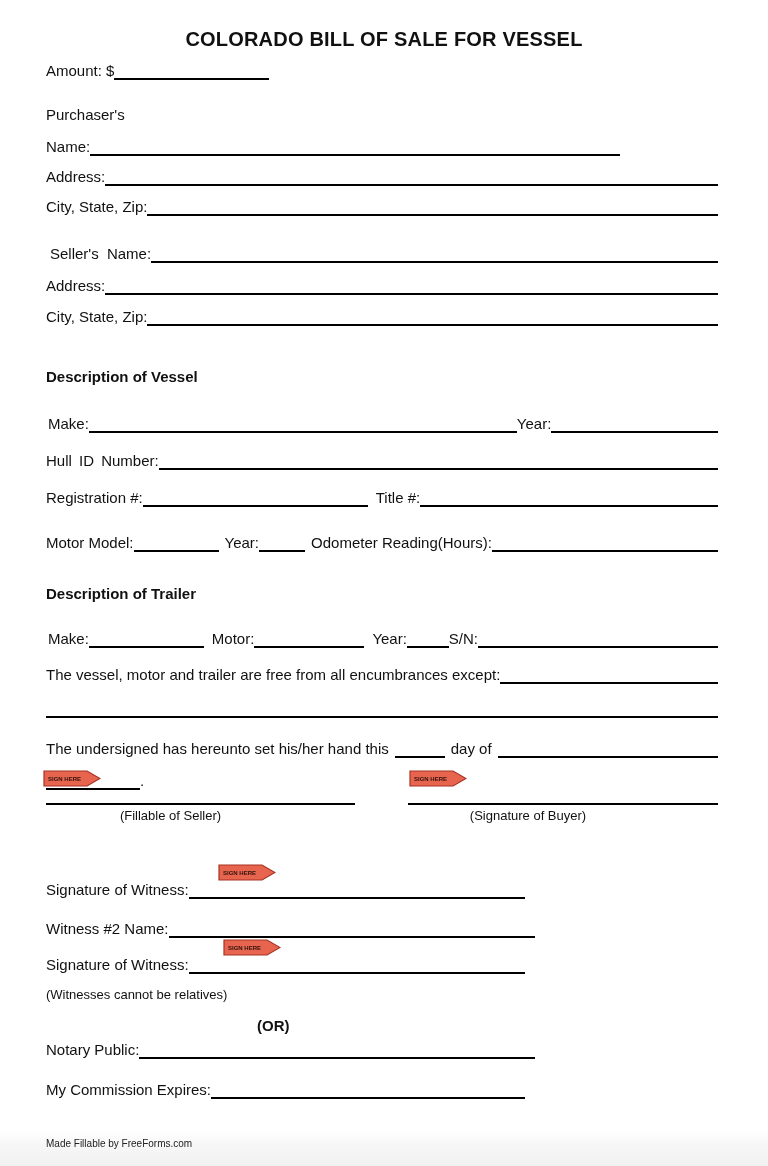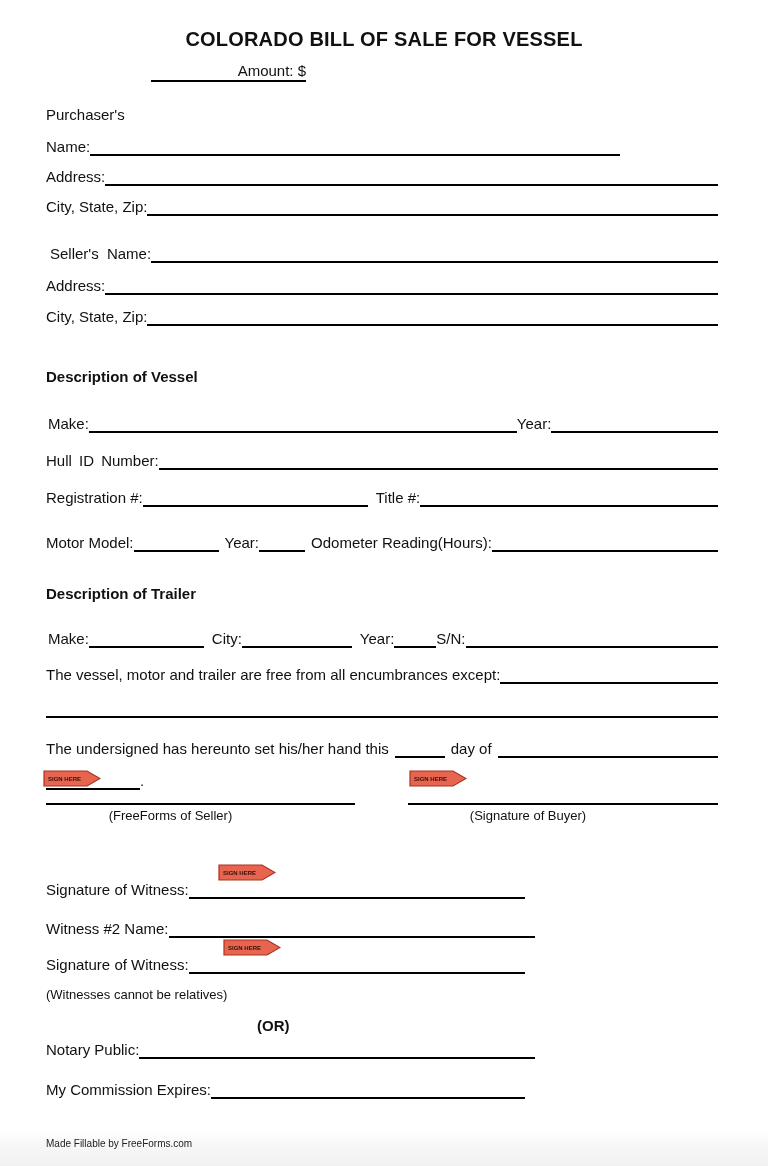--- a/index.html
+++ b/index.html
@@ -46,21 +46,21 @@
   }
   .footer { position:absolute; top:1138px; left:46px; font-size:10px; color:#222; }
 </style>
 </head>
 <body>
 
 <div class="page">
 
   <div class="title">COLORADO BILL OF SALE FOR VESSEL</div>
 
-  <div class="row" style="top:62px; left:46px; width:260px;flex-direction:column;">
+  <div class="row" style="top:62px; left:46px; width:260px;">
     <span class="lbl">Amount: $</span>
     <span class="fl" style="width:155px;"></span>
   </div>
 
   <div class="row" style="top:106px; left:46px;">
     <span class="lbl">Purchaser's</span>
   </div>
   <div class="row" style="top:138px; left:46px; width:574px;">
     <span class="lbl">Name:</span>
     <span class="fl grow"></span>
@@ -118,21 +118,21 @@
     <span class="fl grow"></span>
   </div>
 
   <div class="row" style="top:585px; left:46px;">
     <span class="lbl bold">Description of Trailer</span>
   </div>
   <div class="row" style="top:630px; left:48px; width:670px;">
     <span class="lbl">Make:</span>
     <span class="fl" style="width:115px;"></span>
     <span class="gap8"></span>
-    <span class="lbl">City:</span>
+    <span class="lbl">Motor:</span>
     <span class="fl" style="width:110px;"></span>
     <span class="gap8"></span>
     <span class="lbl">Year:</span>
     <span class="fl" style="width:42px;"></span>
     <span class="lbl">S/N:</span>
     <span class="fl grow"></span>
   </div>
 
   <div class="row" style="top:666px; left:46px; width:672px;">
     <span class="lbl">The vessel, motor and trailer are free from all encumbrances except:</span>
@@ -164,21 +164,21 @@
       <text x="5" y="11" font-size="6" font-weight="bold" fill="#30100a">SIGN HERE</text>
     </svg>
   </div>
 
   <div class="row" style="top:787px; left:46px; width:672px;">
     <span class="fl" style="width:309px;"></span>
     <span style="width:53px; flex:0 0 auto;"></span>
     <span class="fl" style="width:310px;"></span>
   </div>
   <div class="caption-row" style="top:808px; left:46px; width:672px;">
-    <span class="cap-cell" style="width:309px; padding-right:60px;">(FreeForms of Seller)</span>
+    <span class="cap-cell" style="width:309px; padding-right:60px;">(Fillable of Seller)</span>
     <span style="width:53px;"></span>
     <span class="cap-cell" style="width:310px; padding-right:70px;">(Signature of Buyer)</span>
   </div>
 
   <div class="row" style="top:881px; left:46px; width:479px;">
     <svg class="sign-tag" style="left:172px; top:-17px;" viewBox="0 0 58 17">
       <polygon points="1,1 44,1 57,8.5 44,16 1,16" stroke-width="1.2" stroke="#a83223" fill="#e7654e"></polygon>
       <text x="5" y="11" font-size="6" font-weight="bold" fill="#30100a">SIGN HERE</text>
     </svg>
     <span class="lbl">Signature of Witness:</span>

